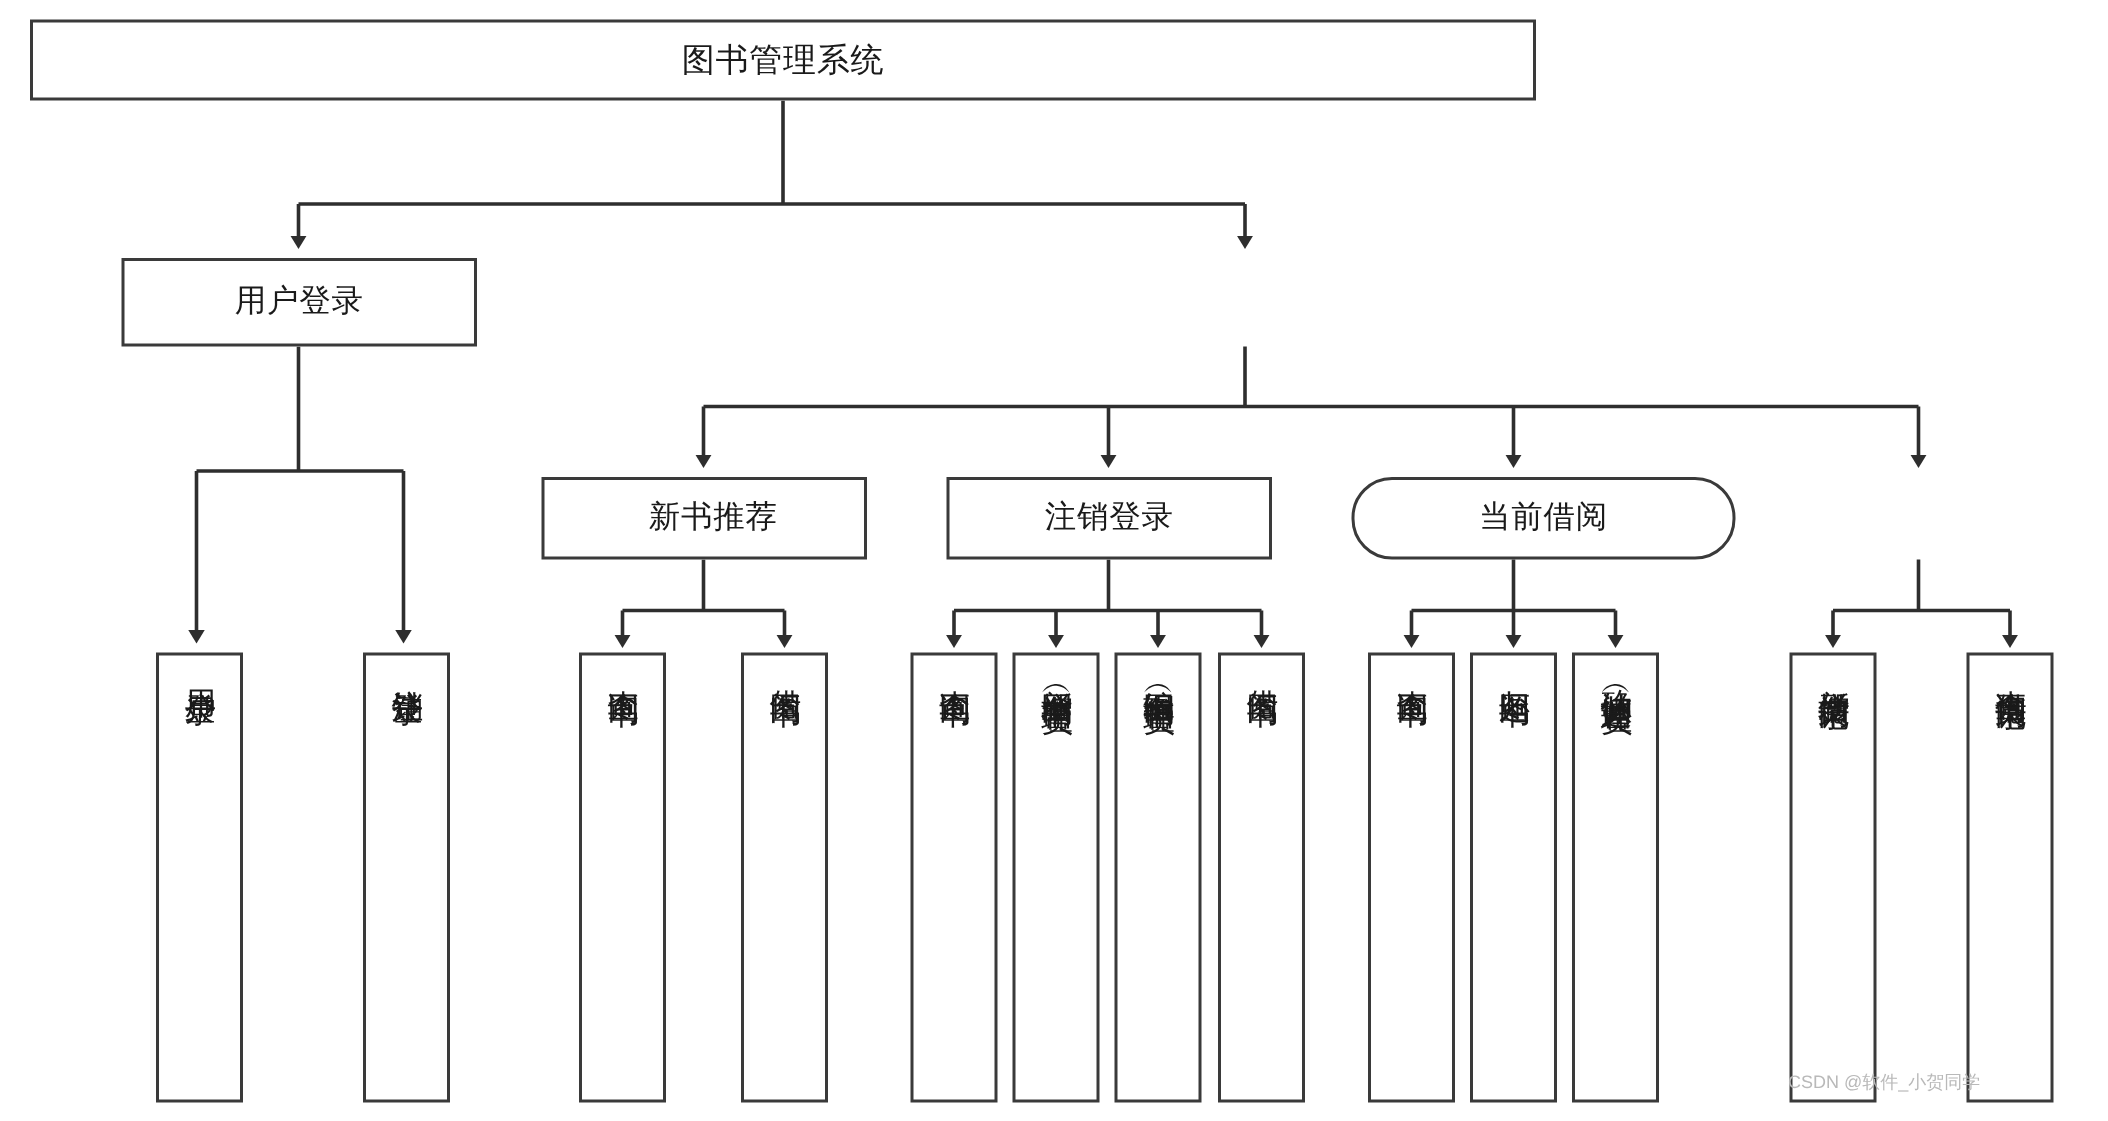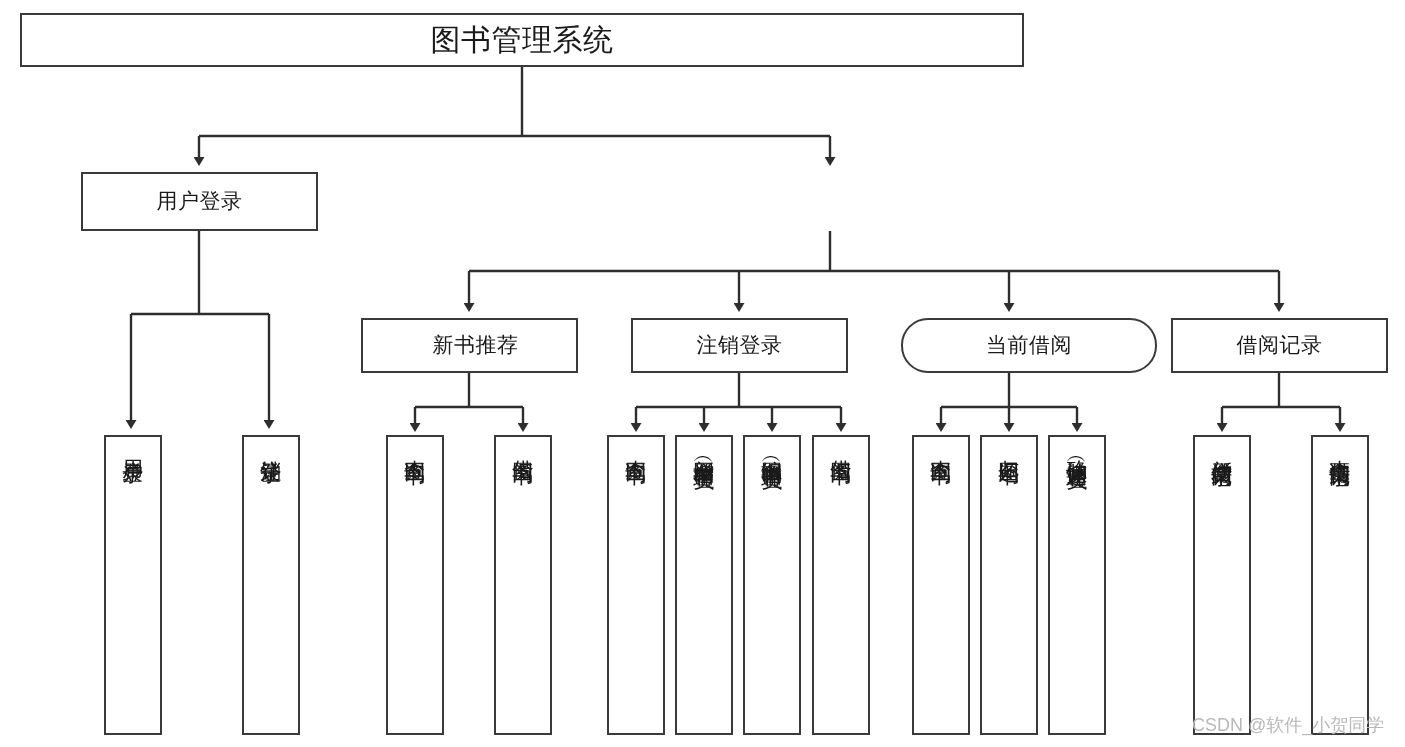--- a/index.html
+++ b/index.html
@@ -37,39 +37,39 @@
     justify-content: center;
     z-index: 2;
   }
   .node .lbl {
     font-size: 21px;
     line-height: 1.15;
     color: #1a1a1a;
     letter-spacing: 0.5px;
     white-space: nowrap;
   }
-  .node.root .lbl { font-size: 30px; }
+  .node.root .lbl { font-size: 22px; }
   .node.leaf {
     align-items: flex-start;
     justify-content: center;
     padding-top: 6px;
   }
   .node.leaf .lbl {
     writing-mode: vertical-rl;
     text-orientation: upright;
     font-size: 21px;
     line-height: 1.02;
     letter-spacing: 1.5px;
     white-space: normal;
   }
   #watermark {
     position: absolute;
     left: 1192px;
     top: 713px;
-    font-size: 18px;
+    font-size: 12px;
     color: #b9b9b9;
     white-space: nowrap;
     z-index: 5;
     font-family: "Liberation Sans", "DejaVu Sans", sans-serif;
   }
 </style>
 </head>
 <body>
 
 <div id="canvas">
@@ -134,23 +134,20 @@
 
   <div class="node" style="left:361px; top:318px; width:217px; height:55px;padding-left:12px;">
     <span class="lbl">新书推荐</span>
   </div>
   <div class="node" style="left:631px; top:318px; width:217px; height:55px;">
     <span class="lbl">注销登录</span>
   </div>
   <div class="node" style="left:901px; top:318px; width:256px; height:55px;border-radius:27px;">
     <span class="lbl">当前借阅</span>
   </div>
-  <div class="node" style="left:1171px; top:318px; width:217px; height:55px;">
-    <span class="lbl">借阅记录</span>
-  </div>
 
   <div class="node leaf" style="left:104px; top:435px; width:58px; height:300px;">
     <span class="lbl">用户登录</span>
   </div>
   <div class="node leaf" style="left:242px; top:435px; width:58px; height:300px;">
     <span class="lbl">注销登录</span>
   </div>
 
   <div class="node leaf" style="left:386px; top:435px; width:58px; height:300px;">
     <span class="lbl">查询图书</span>

